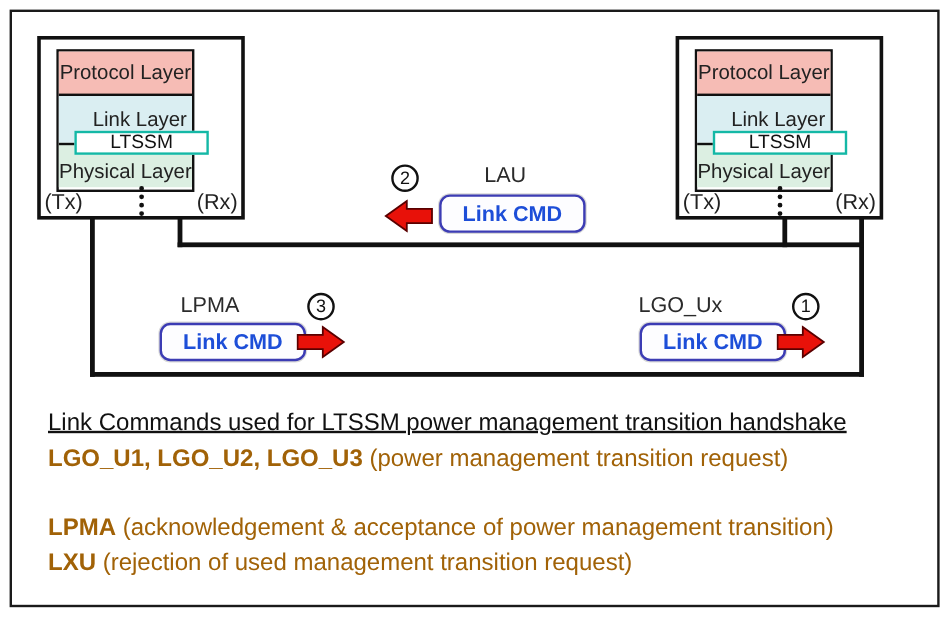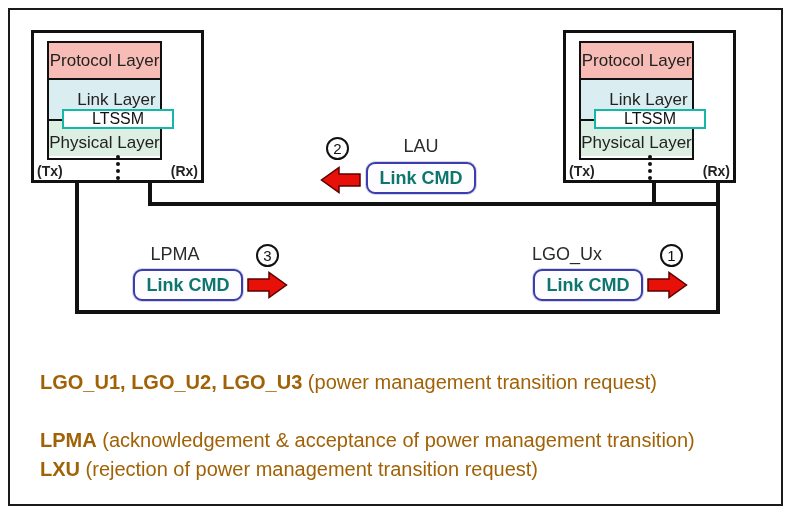--- a/index.html
+++ b/index.html
@@ -25,33 +25,33 @@
   .device.left{left:31px;}
   .device.right{left:563px;}
   .stack{position:absolute;left:13px;top:8px;width:115px;height:119px;border:2px solid #111;background:#fff;}
   .layer{display:flex;align-items:center;justify-content:center;font-size:17px;color:#222;}
   .layer.protocol{height:37px;background:var(--color-protocol);border-bottom:2px solid #111;}
   .layer.link{height:39px;background:var(--color-link);padding-left:24px;}
   .layer.physical{height:37px;background:var(--color-physical);border-top:2px solid #111;padding-top:8px;}
   .ltssm{position:absolute;left:13px;top:66px;width:112px;height:20px;background:#fff;border:2px solid #14b8a6;
          display:flex;align-items:center;justify-content:center;font-size:16px;z-index:3;}
   .txrx{position:absolute;left:0;bottom:1px;width:100%;display:flex;justify-content:space-between;
-        padding:0 3px;font-size:14px;color:#222;font-weight:bold;}
+        padding:0 3px;font-size:18px;color:#222;}
   .dotsep{position:absolute;left:50%;bottom:0;height:25px;border-left:4px dotted #111;transform:translateX(-50%);}
 
   
   .wire{position:absolute;background:#111;}
 
   
   .step-circle{position:absolute;width:23px;height:23px;border:2px solid #111;border-radius:50%;background:#fff;
                display:flex;align-items:center;justify-content:center;font-size:15px;color:#111;z-index:4;}
   .msg-label{position:absolute;width:110px;text-align:center;font-size:18px;color:#2b2b2b;z-index:4;}
-  .cmd-box{position:absolute;width:110px;height:32px;border:2.5px solid var(--color-cmd_border);border-radius:9px;
+  .cmd-box{position:absolute;width:122px;height:32px;border:2.5px solid var(--color-cmd_border);border-radius:9px;
            background:#fdfdff;display:flex;align-items:center;justify-content:center;
-           font-size:18px;font-weight:bold;color:#0f766e;z-index:4;box-shadow:0 0 0 1px #d8d8d8;}
+           font-size:18px;font-weight:bold;color:#1d4ed8;z-index:4;box-shadow:0 0 0 1px #d8d8d8;}
   .arrow{position:absolute;width:41px;height:28px;z-index:4;}
   .arrow svg{display:block;width:100%;height:100%;}
   .arrow svg polygon{fill:var(--color-arrow);stroke:#5a0000;stroke-width:1.5;}
   .arrow.left svg{transform:scaleX(-1);}
 
   
   .legend-title{position:absolute;left:40px;top:341px;font-size:20px;text-decoration:underline;color:#111;white-space:nowrap;}
   .legend-row{position:absolute;left:40px;font-size:20px;color:#a16207;white-space:nowrap;}
   .legend-row .term{font-weight:bold;}
   .watermark{position:absolute;left:650px;top:458px;font-size:22px;color:var(--color-watermark);letter-spacing:1px;}
@@ -117,24 +117,25 @@
 
   <div class="msg-label" style="left:512px;top:244px;">LGO_Ux</div>
   <div class="step-circle" style="left:660px;top:244px;">1</div>
   <div class="cmd-box" style="left:533px;top:269px;">Link CMD</div>
   <div class="arrow" style="left:647px;top:271px;">
     <svg viewBox="0 0 41 28">
         <polygon points="1,8 22,8 22,1.5 39.5,14 22,26.5 22,20 1,20"></polygon>
       </svg>
   </div>
 
+  <div class="legend-title">Link Commands used for LTSSM power management transition handshake</div>
 
   <div class="legend-row" style="top:371px;">
     <span class="term">LGO_U1, LGO_U2, LGO_U3</span><span class="desc"> (power management transition request)</span>
   </div>
   <div class="legend-row" style="top:429px;">
     <span class="term">LPMA</span><span class="desc"> (acknowledgement &amp; acceptance of power management transition)</span>
   </div>
   <div class="legend-row" style="top:458px;">
-    <span class="term">LXU</span><span class="desc"> (rejection of power management transition request)</span>
+    <span class="term">LXU</span><span class="desc"> (rejection of used management transition request)</span>
   </div>
 
 </div>
 
 </body></html>

